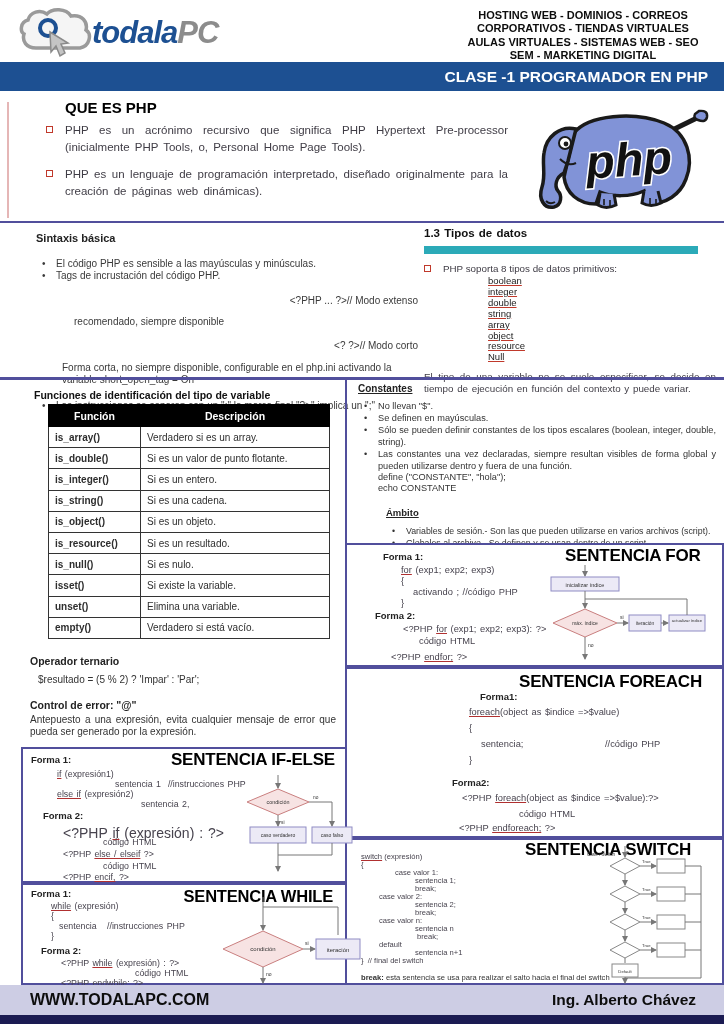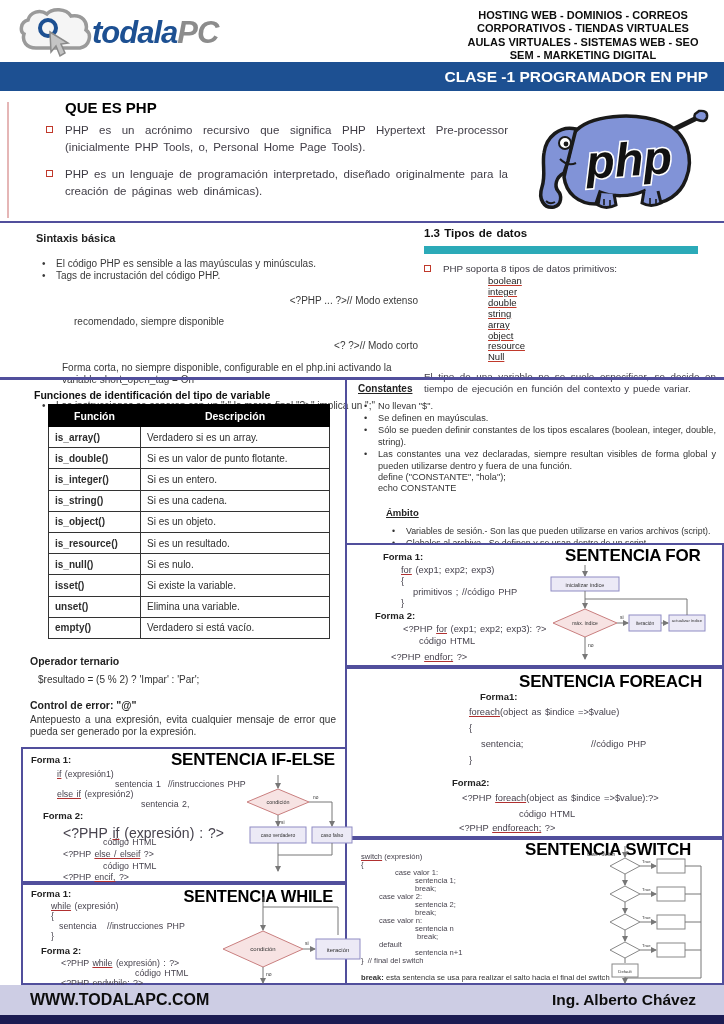--- a/index.html
+++ b/index.html
@@ -248,21 +248,21 @@
       <div class="dotli">Globales al archivo.- Se definen y se usan dentro de un script.</div>
       <div class="dotli">Locales a una función.-  Se definen y usan dentro de una función.</div>
     </div>
   </div>
 
   <div class="box" style="left:345px; top:543px; width:379px; height:124px;">
     <div class="stitle" style="left:218px; top:1px;">SENTENCIA FOR</div>
     <div class="forma" style="left:36px; top:6px;">Forma 1:</div>
     <div class="cl" style="left:54px; top:20px;"><span class="kw">for</span><span> (exp1; exp2; exp3)</span></div>
     <div class="cl" style="left:54px; top:31px;">{</div>
-    <div class="cl" style="left:66px; top:42px;">primitivos ; //código PHP</div>
+    <div class="cl" style="left:66px; top:42px;">activando ; //código PHP</div>
     <div class="cl" style="left:54px; top:53px;">}</div>
     <div class="forma" style="left:28px; top:65px;">Forma 2:</div>
     <div class="cl" style="left:56px; top:79px;"><span>&lt;?PHP </span><span class="kw">for</span><span> (exp1; exp2; exp3): ?&gt;</span></div>
     <div class="cl" style="left:72px; top:91px;">código HTML</div>
     <div class="cl" style="left:44px; top:107px;"><span>&lt;?PHP </span><span class="kw">endfor;</span><span> ?&gt;</span></div>
     <svg class="flow" style="left:190px; top:20px;" width="170" height="100" viewBox="0 0 170 100">
       <defs>
           <marker id="arF" markerWidth="6" markerHeight="6" refX="5" refY="3" orient="auto">
             <path d="M0,0 L6,3 L0,6 Z" fill="#777"></path>
           </marker>
@@ -284,21 +284,21 @@
       <text x="51" y="82" font-size="5">no</text>
       <line x1="48" y1="72" x2="48" y2="94" class="fline" marker-end="url(#arF)"></line>
     </svg>
   </div>
 
   <div class="box" style="left:345px; top:667px; width:379px; height:171px;">
     <div class="stitle" style="left:172px; top:3px;">SENTENCIA FOREACH</div>
     <div class="forma" style="left:105px; top:22px;padding-left:28px;">Forma1:</div>
     <div class="cl" style="left:122px; top:38px;"><span class="kw">foreach</span><span>(object as $indice =&gt;$value)</span></div>
     <div class="cl" style="left:122px; top:54px;">{</div>
-    <div class="cl" style="left:134px; top:70px;"><span style="display:inline-block;width:110px;">sentencia;</span><span>//código PHP</span></div>
+    <div class="cl" style="left:134px; top:70px;"><span style="display:inline-block;width:124px;">sentencia;</span><span>//código PHP</span></div>
     <div class="cl" style="left:122px; top:86px;">}</div>
     <div class="forma" style="left:105px; top:108px;">Forma2:</div>
     <div class="cl" style="left:115px; top:124px;"><span>&lt;?PHP </span><span class="kw">foreach</span><span>(object as $indice =&gt;$value):?&gt;</span></div>
     <div class="cl" style="left:172px; top:140px;">código HTML</div>
     <div class="cl" style="left:112px; top:154px;"><span>&lt;?PHP </span><span class="kw">endforeach;</span><span> ?&gt;</span></div>
   </div>
 
   <div class="box" style="left:345px; top:838px; width:379px; height:147px;">
     <div class="stitle" style="left:178px; top:0px;">SENTENCIA SWITCH</div>
     <div class="sw-line" style="left:14px; top:13px;"><span class="kw">switch</span><span> (expresión)</span></div>

